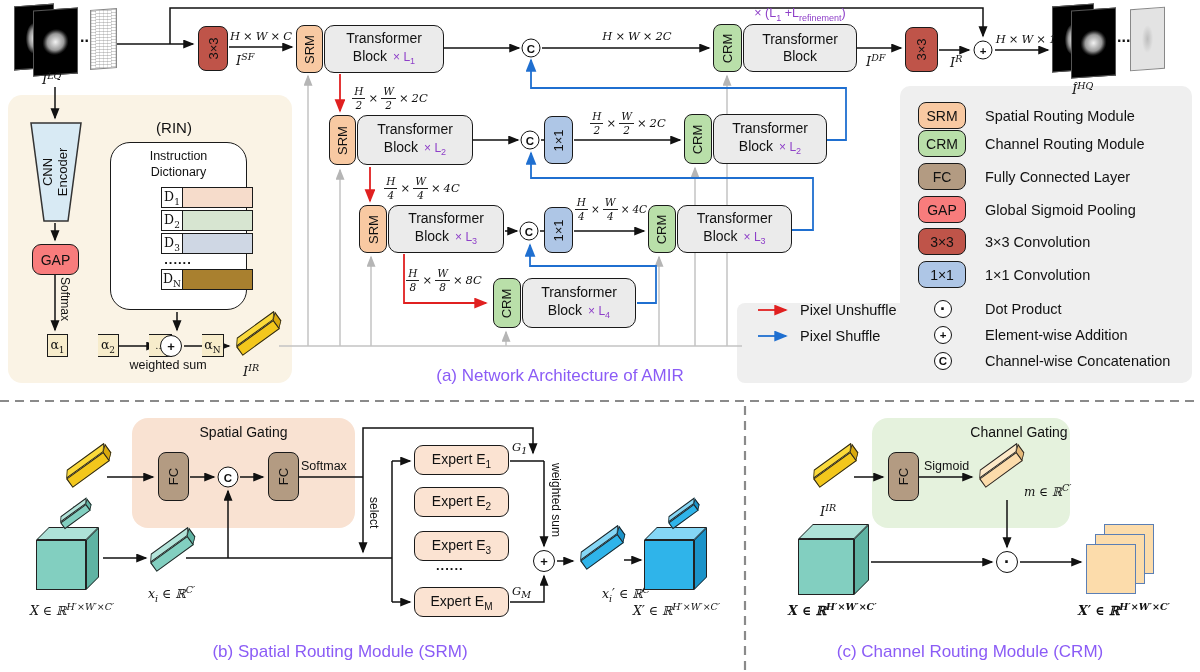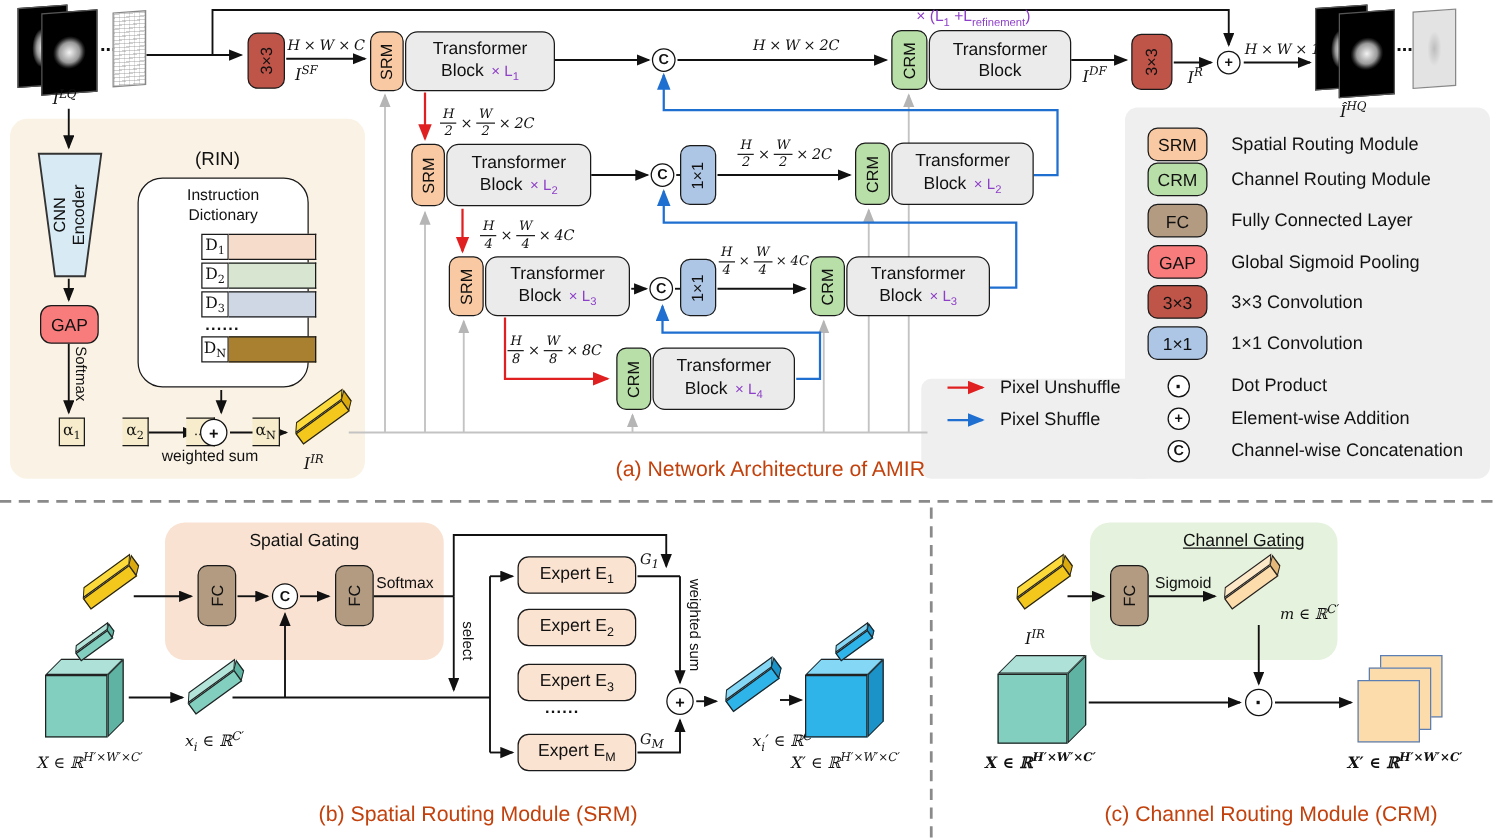--- a/index.html
+++ b/index.html
@@ -82,21 +82,21 @@
   
   .pane { position:absolute; z-index:3; border:1px solid #555; }
   .mri1 { background:#000 radial-gradient(ellipse 11px 21px at 50% 52%, #ececec 0%, #9a9a9a 42%, #2c2c2c 66%, #000 74%); }
   .mri2 { background:#000 radial-gradient(circle 17px at 50% 50%, #f2f2f2 0%, #9a9a9a 48%, #222 68%, #000 77%); }
   .noisy { background:#fff; background-image:repeating-linear-gradient(180deg, rgba(120,120,120,.35) 0 1px, transparent 1px 3px),
            repeating-linear-gradient(90deg, rgba(150,150,150,.3) 0 1px, transparent 1px 4px); border:1px solid #888; }
   .grayimg { background:linear-gradient(160deg,#e9e9e9,#c2c2c2); border:1px solid #888;
              background-image:radial-gradient(ellipse 8px 20px at 50% 50%, #bdbdbd, #e3e3e3 70%); }
 
   .vtext { writing-mode:vertical-rl; font-size:12.5px; }
-  .cap { position:absolute; z-index:3; font-size:17px; text-align:right; color:#c2410c; }
+  .cap { position:absolute; z-index:3; font-size:17px; text-align:center; color:#8b5cf6; }
   .title-s { font-size:14px; font-weight:500; text-align:center; }
   .cell { border:1.5px solid #1a1a1a; background:#f7eccb; display:flex; align-items:center; justify-content:center;
           font-size:12.5px; font-family:"DejaVu Serif", serif;margin-left:30px; }
   .cell sub { font-size:9px; }
   .expert { position:absolute; z-index:3; width:95px; height:30px; background:#fbe3d2; border:1.4px solid #1a1a1a;
             border-radius:9px; display:flex; align-items:center; justify-content:center; font-size:14px; }
   .expert sub { font-size:10px; }
   .layer { position:absolute; border:1.5px solid #5b7fb5; background:#fcdcab; }
 </style>
 </head>
@@ -253,21 +253,21 @@
       <span>2C</span>
     </div>
 
   <div class="mod tab crm-c" style="left:713px; top:24px; width:29px; height:48px;">
       <span>CRM</span>
     </div>
   <div class="mod tb" style="left:743px; top:24px; width:114px; height:48px;">
     <span>Transformer</span>
     <span>Block</span>
   </div>
-  <div class="mod mult" style="left:733px; top:6px; width:134px; text-align:left; font-size:12.5px;">× (L<sub>1</sub> +L<sub>refinement</sub>)</div>
+  <div class="mod mult" style="left:733px; top:6px; width:134px; text-align:center; font-size:12.5px;">× (L<sub>1</sub> +L<sub>refinement</sub>)</div>
 
   <div class="mod math" style="left:866px; top:52px;">I<sup>DF</sup></div>
   <div class="mod tab c33-c" style="left:905px; top:27px; width:33px; height:45px;">
       <span>3×3</span>
     </div>
   <div class="mod math" style="left:950px; top:53px;">I<sup>R</sup></div>
   <div class="mod dim" style="left:997px; top:32px; width:58px;">
       <span>H</span>
       <span class="xsep">×</span>
       <span>W</span>
@@ -590,21 +590,21 @@
   </div>
   <div class="bar3d mini bluebar" style="left:666px; top:508px;">
     <div class="b-top"></div>
       <div class="b-front"></div>
       <div class="b-end"></div>
   </div>
   <div class="mod math" style="left:633px; top:601px; width:110px; font-size:12.5px;">X′ ∈ ℝ<sup>H′×W′×C′</sup></div>
 
   <div class="cap" style="left:170px; top:642px; width:340px;">(b) Spatial Routing Module (SRM)</div>
 
-  <div class="mod title-s" style="left:896px; top:424px; width:198px;text-decoration:underline;">Channel Gating</div>
+  <div class="mod title-s" style="left:920px; top:424px; width:198px;">Channel Gating</div>
   <div class="bar3d yellow" style="left:810px; top:458px;">
     <div class="b-top"></div>
       <div class="b-front"></div>
       <div class="b-end"></div>
   </div>
   <div class="mod math" style="left:820px; top:502px;">I<sup>IR</sup></div>
   <div class="mod tab fc-c" style="left:888px; top:452px; width:31px; height:49px;">
       <span>FC</span>
     </div>
   <div class="mod" style="left:924px; top:459px; font-size:12.5px;">Sigmoid</div>

